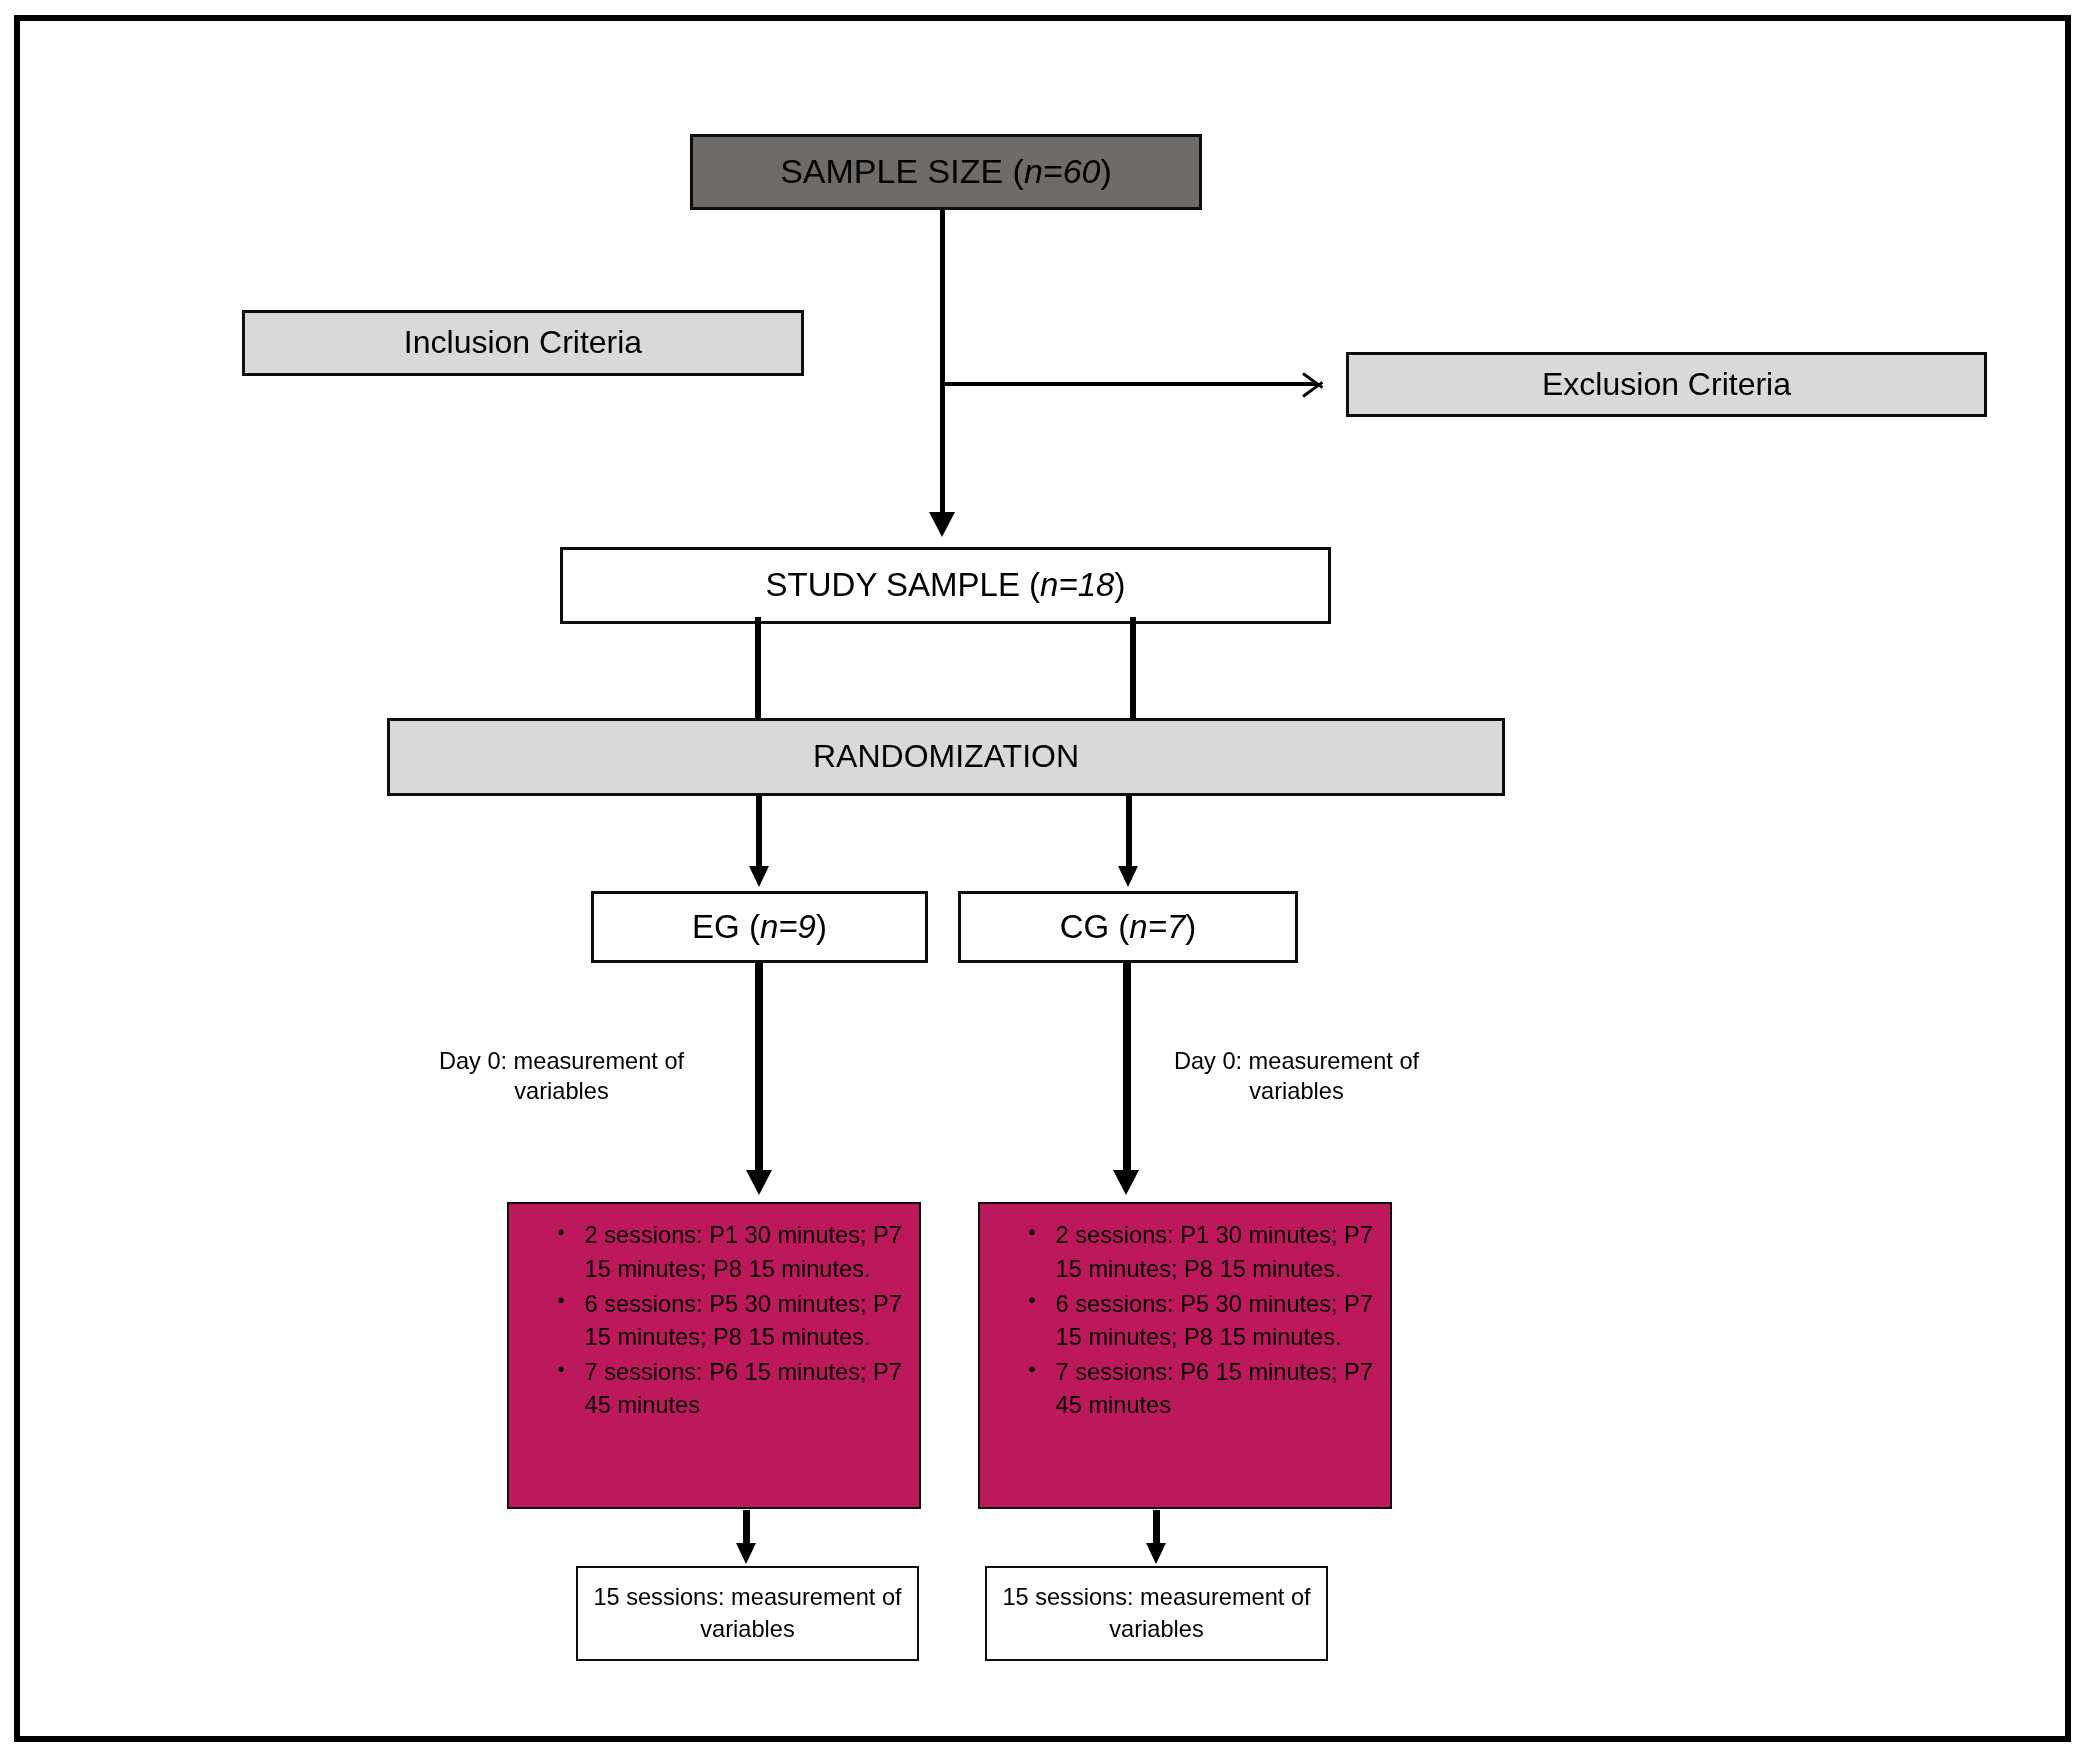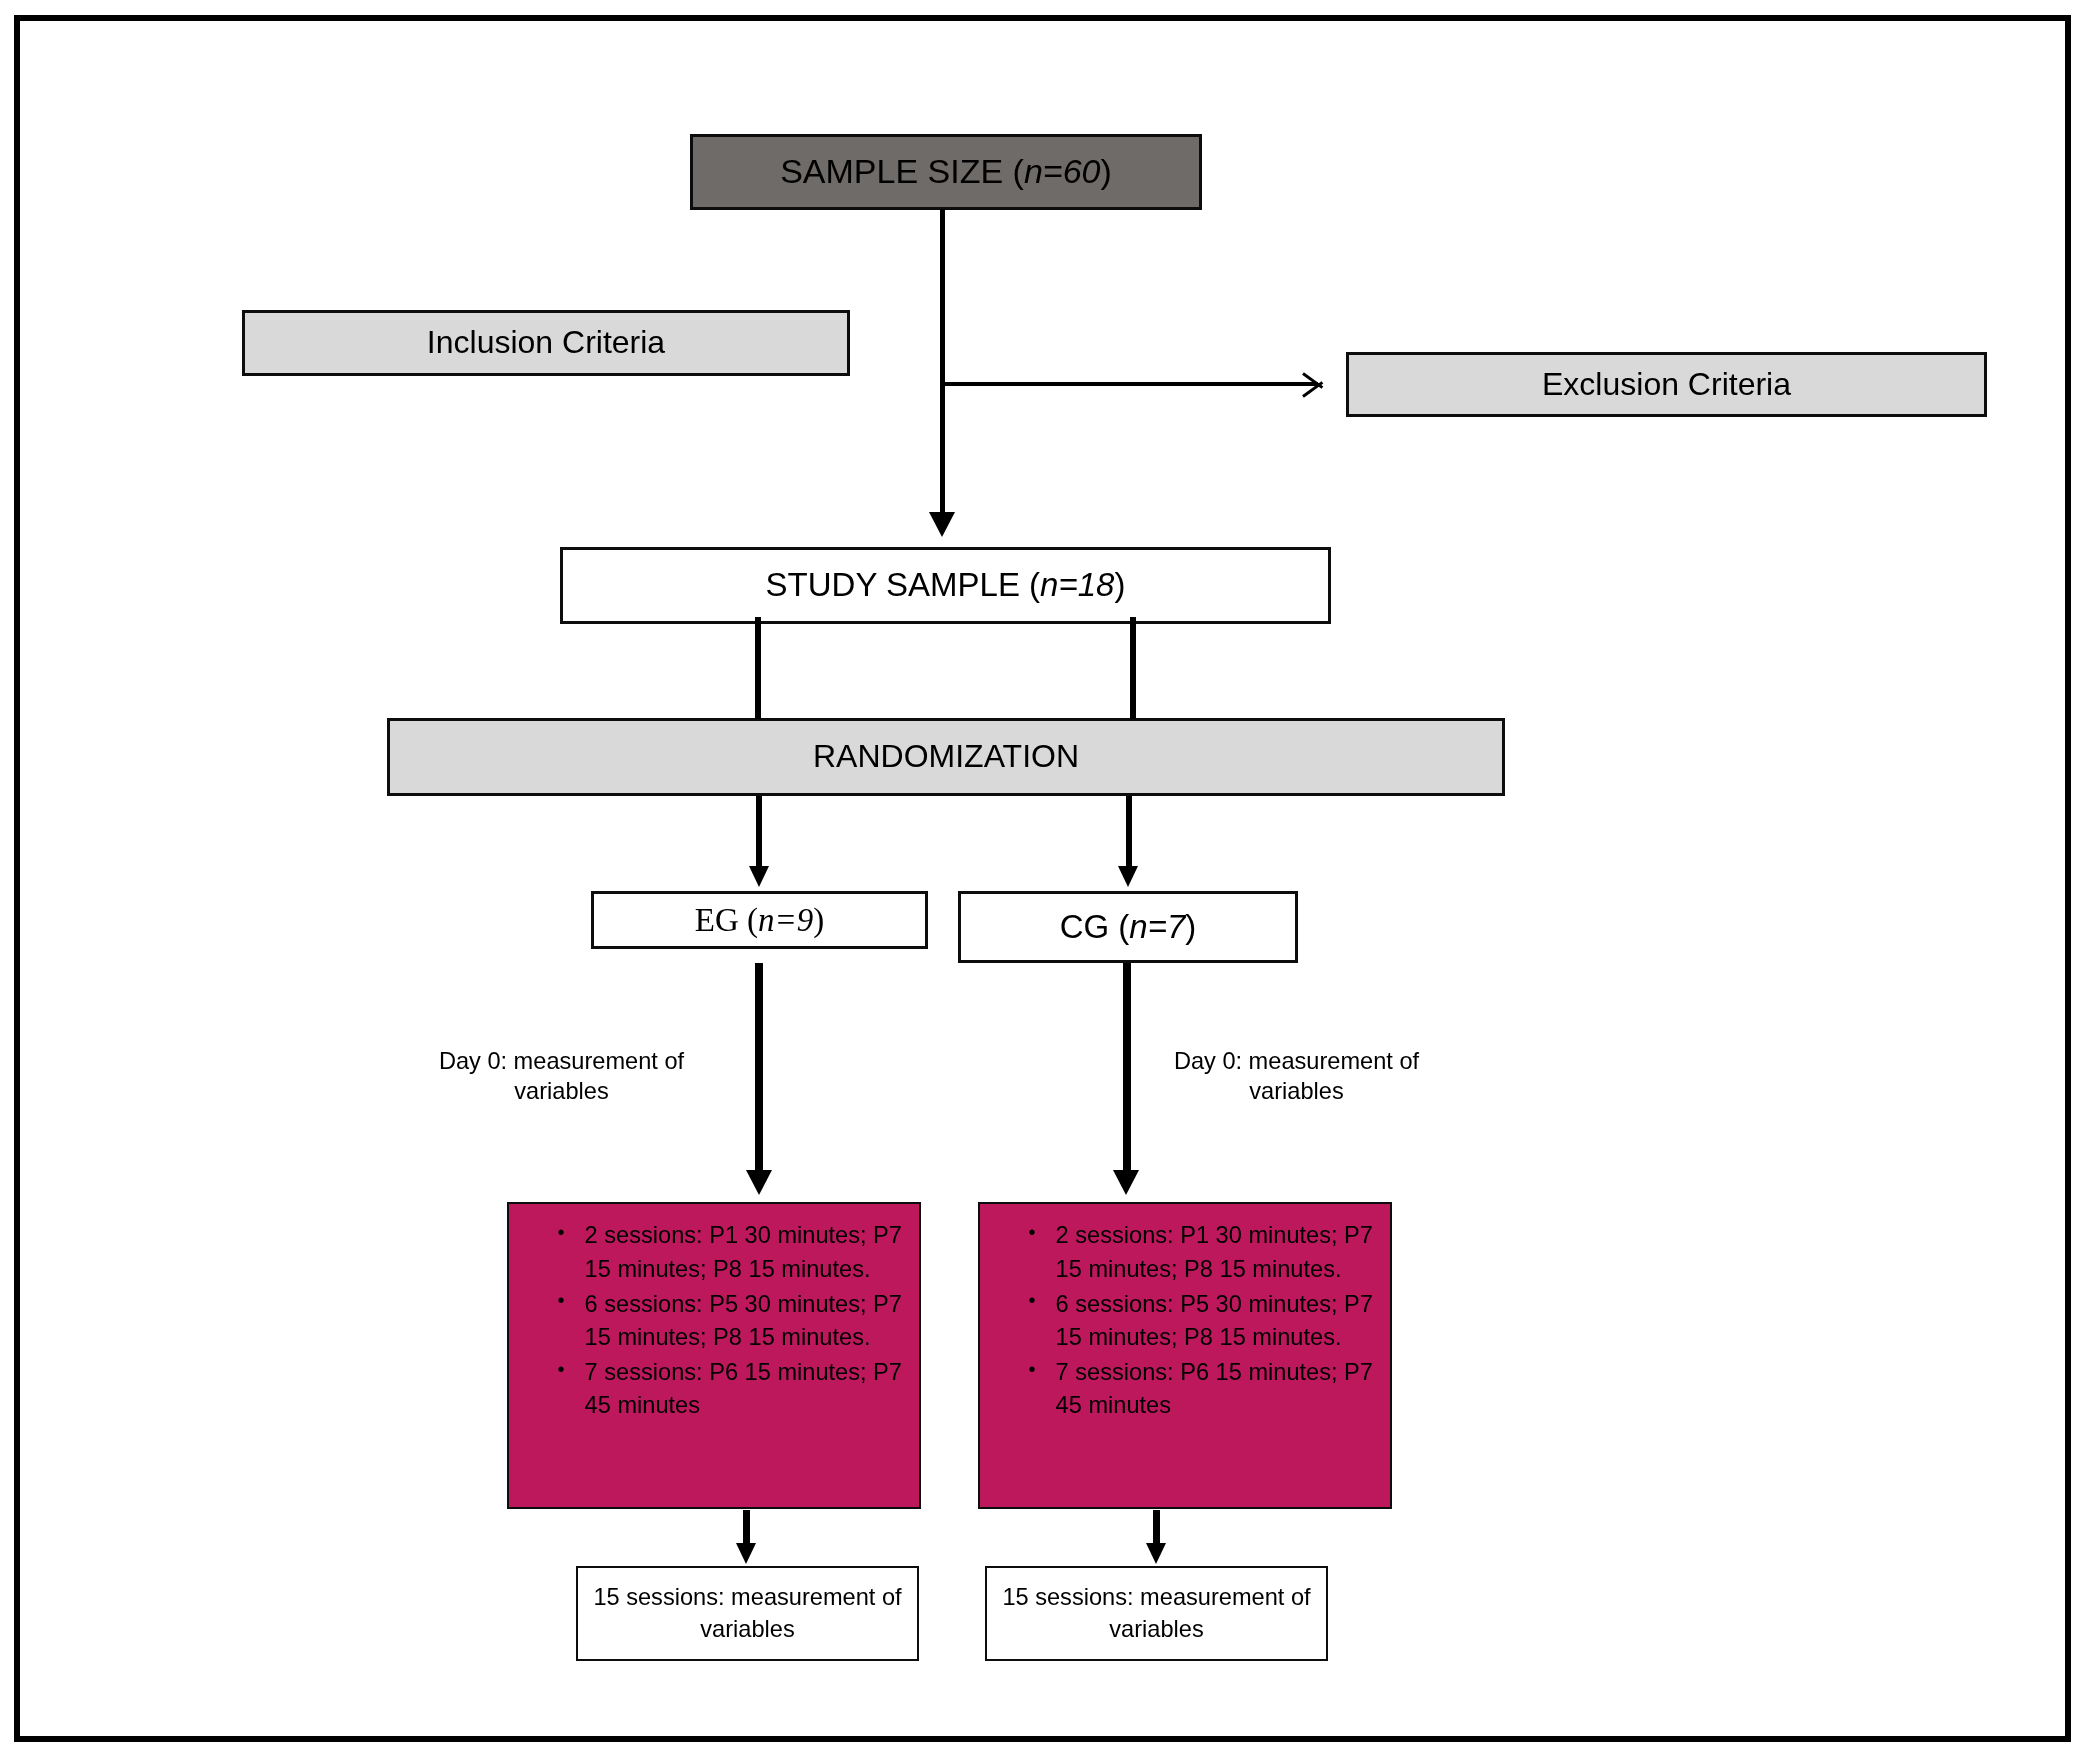--- a/index.html
+++ b/index.html
@@ -131,38 +131,38 @@
 <body>
 
 <div id="canvas">
 
   <div id="frame"></div>
 
   <div class="node dark" style="left:690px; top:134px; width:512px; height:76px; font-size:34px;">
     <span class="label"><span>SAMPLE SIZE (</span><span class="it">n=60</span><span>)</span></span>
   </div>
 
-  <div class="node light" style="left:242px; top:310px; width:608px; height:66px; font-size:32px;">
+  <div class="node light" style="left:242px; top:310px; width:562px; height:66px; font-size:32px;">
     <span class="label">Inclusion Criteria</span>
   </div>
 
 
   <div class="node light" style="left:1346px; top:352px; width:641px; height:65px; font-size:32px;">
     <span class="label">Exclusion Criteria</span>
   </div>
 
   <div class="node white" style="left:560px; top:541px; width:771px; height:77px; font-size:33px;margin-top:6px;">
     <span class="label"><span>STUDY SAMPLE (</span><span class="it">n=18</span><span>)</span></span>
   </div>
 
   <div class="node light" style="left:387px; top:718px; width:1118px; height:78px; font-size:32px;">
     <span class="label">RANDOMIZATION</span>
   </div>
 
-  <div class="node white" style="left:591px; top:891px; width:337px; height:58px; font-size:33px;font-family:Liberation Serif, serif;">
+  <div class="node white" style="left:591px; top:891px; width:337px; height:72px; font-size:33px;">
     <span class="label"><span>EG (</span><span class="it">n=9</span><span>)</span></span>
   </div>
 
   <div class="node white" style="left:958px; top:891px; width:340px; height:72px; font-size:33px;">
     <span class="label"><span>CG (</span><span class="it">n=7</span><span>)</span></span>
   </div>
 
   <div class="caption" style="left:408px; top:1046px; width:307px;">
     <span>Day 0: measurement of variables</span>
   </div>

